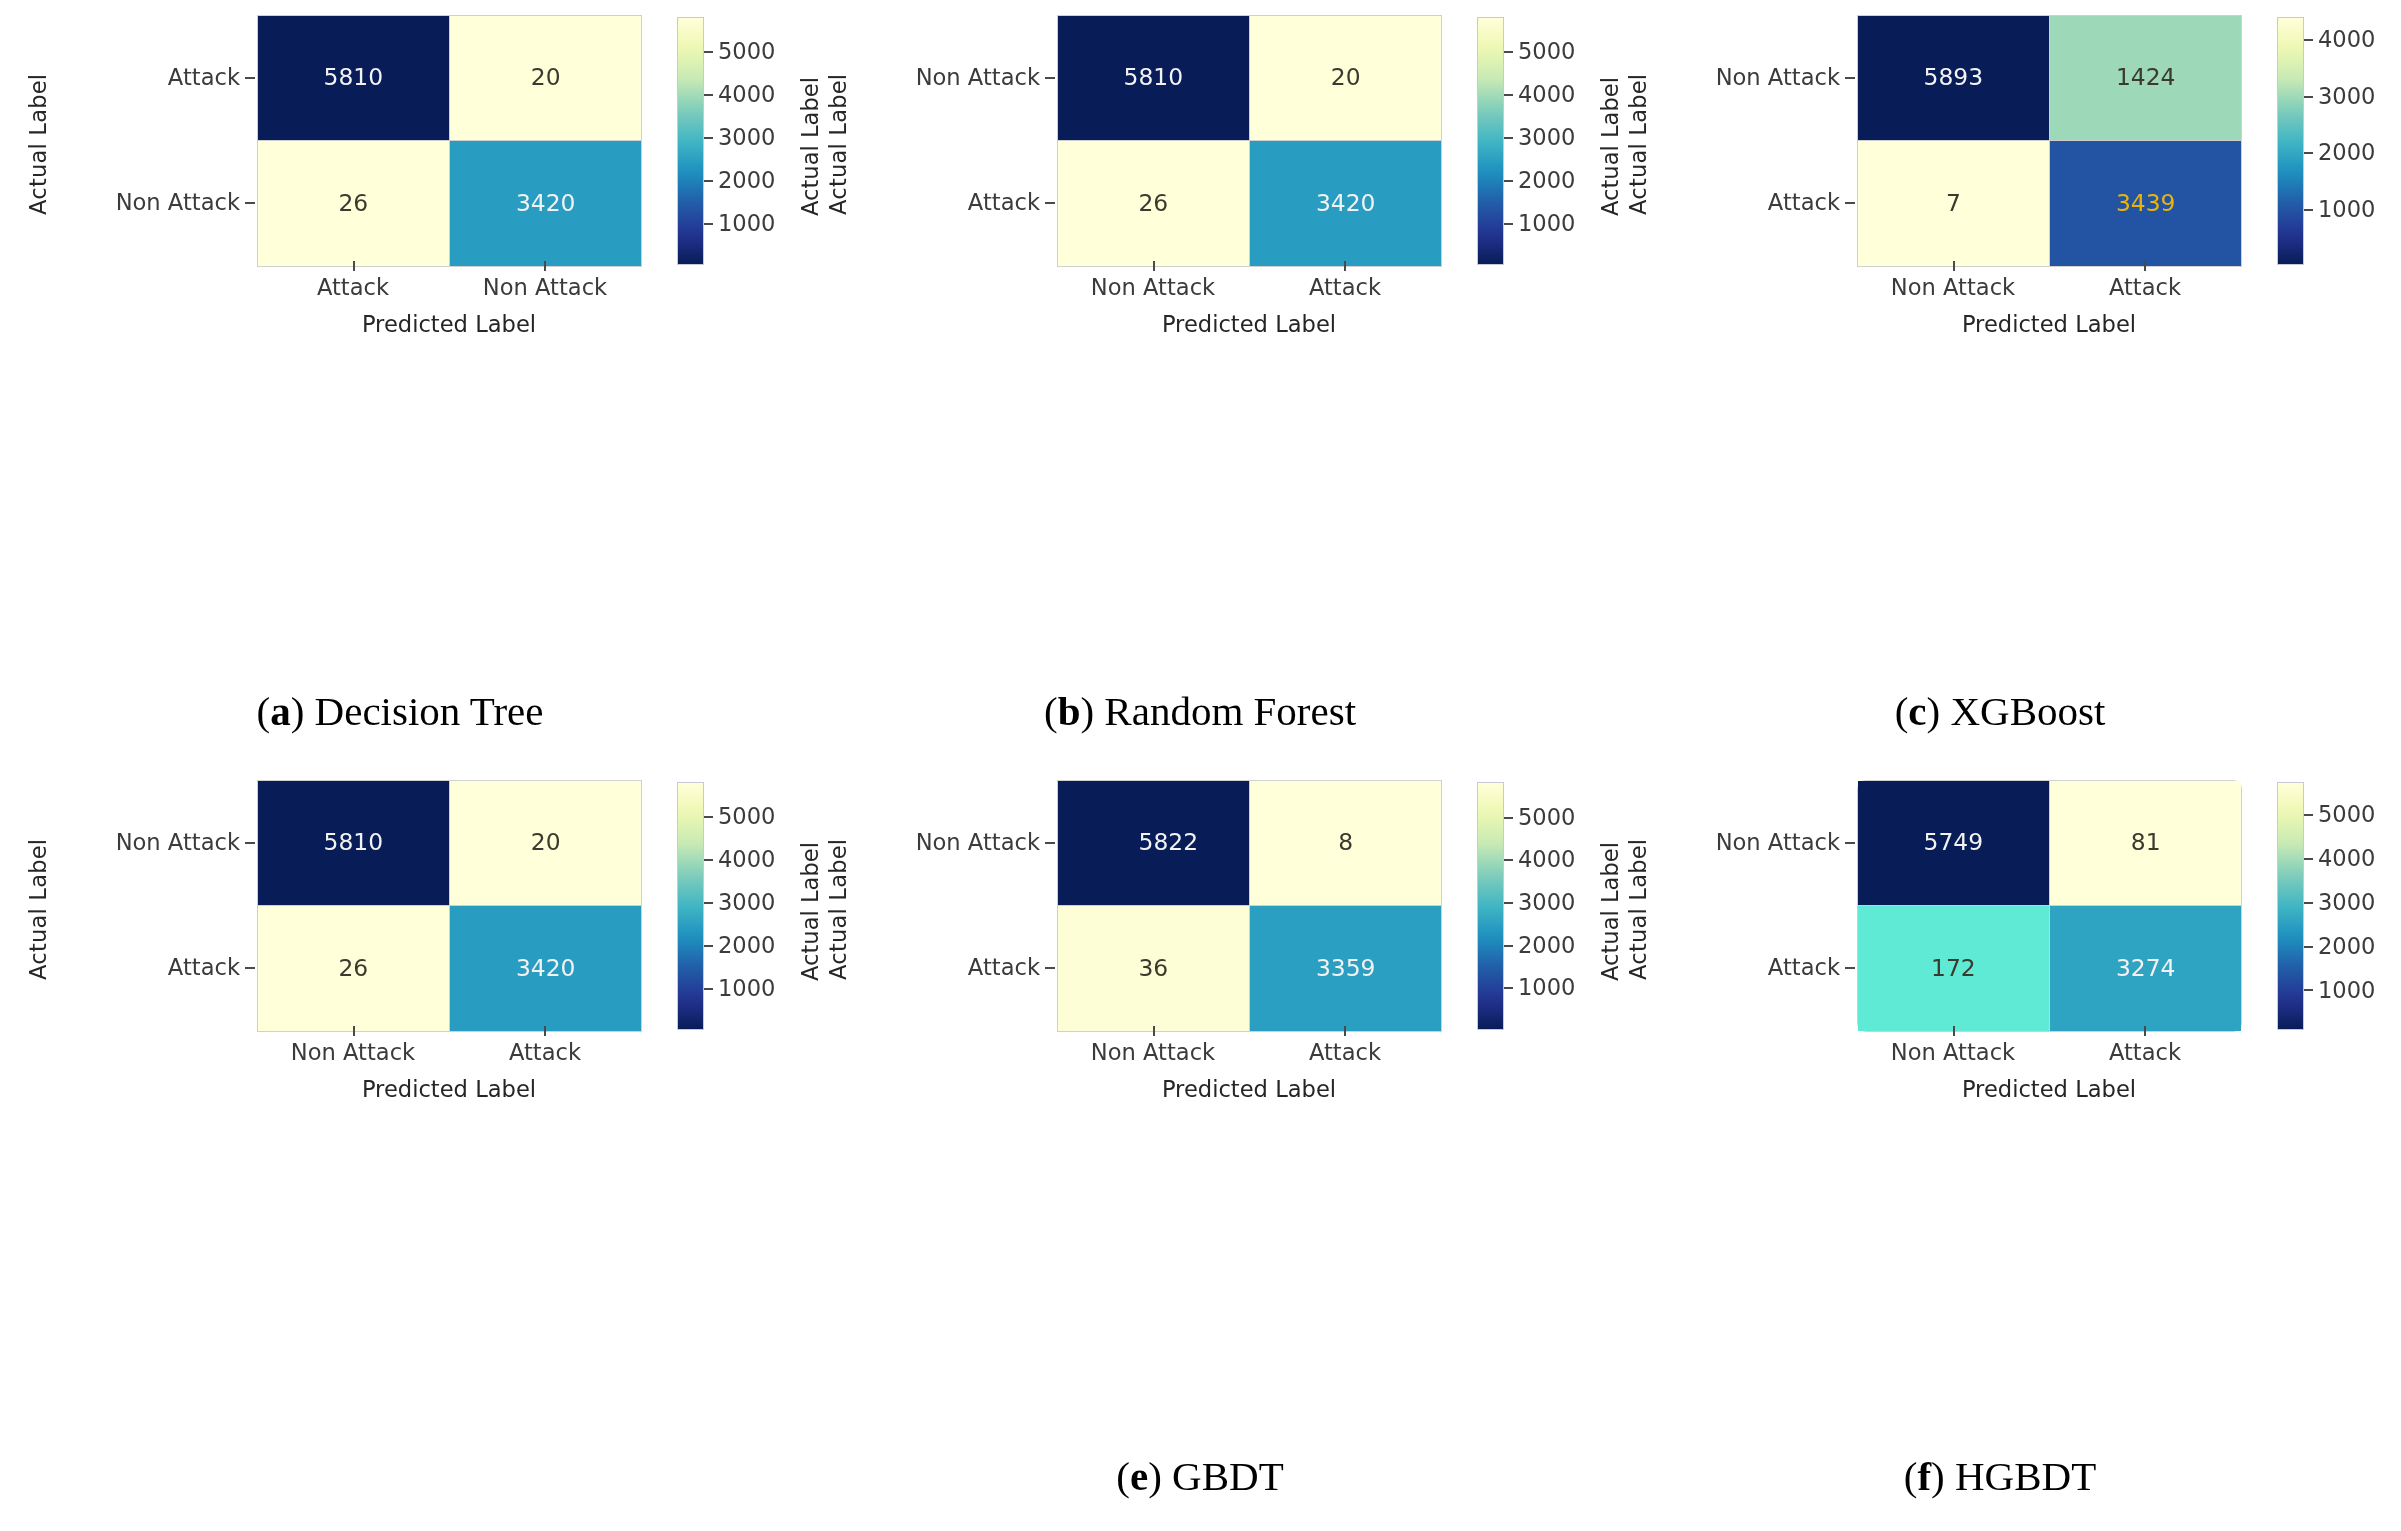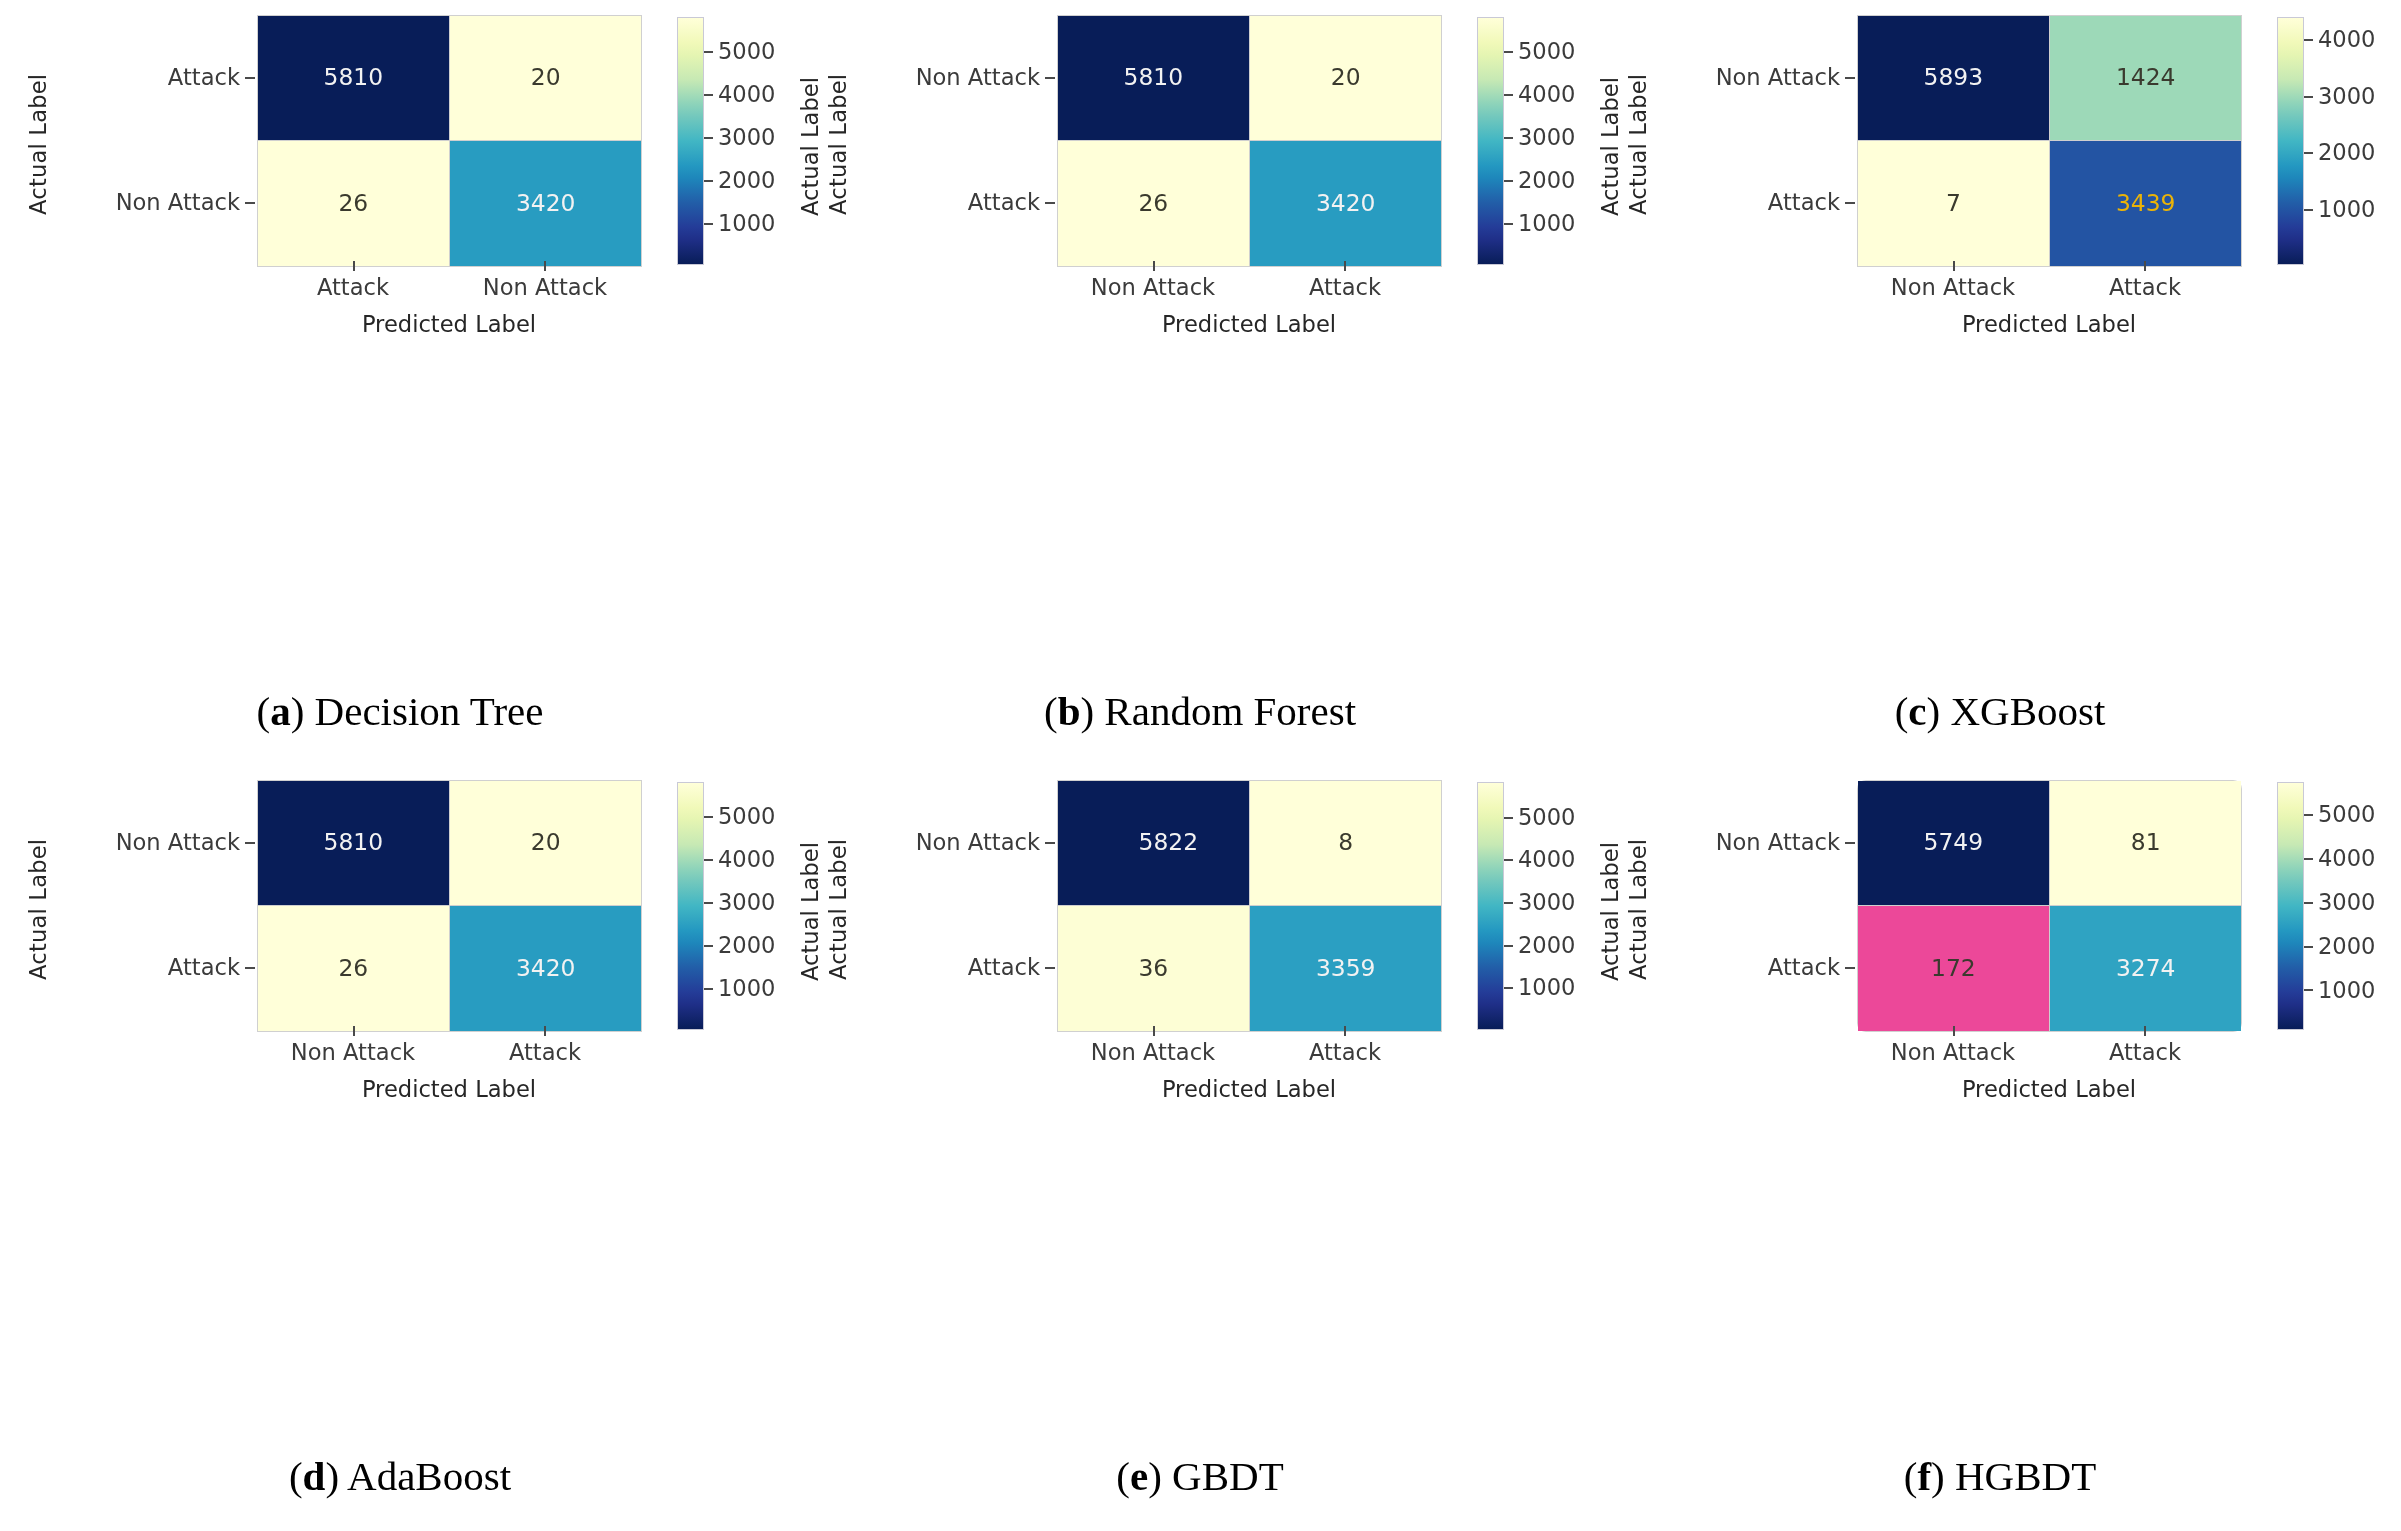--- a/index.html
+++ b/index.html
@@ -317,21 +317,20 @@
           <div class="cbtick" style="left: 704px; top: 180px;"></div>
           <div class="cblabel" style="left: 718px; top: 169px;">2000</div>
           <div class="cbtick" style="left: 704px; top: 137px;"></div>
           <div class="cblabel" style="left: 718px; top: 126px;">3000</div>
           <div class="cbtick" style="left: 704px; top: 94px;"></div>
           <div class="cblabel" style="left: 718px; top: 83px;">4000</div>
           <div class="cbtick" style="left: 704px; top: 51px;"></div>
           <div class="cblabel" style="left: 718px; top: 40px;">5000</div>
           <div class="cbtitle" style="left: 797px; top: 216px;">Actual Label</div>
         </div>
-        <div class="caption" style="top: 687px;"><span>(</span><b>d</b><span>) </span><span>AdaBoost</span></div>
       </div>
       <div class="panel">
         <div class="figure">
           <div class="heat" style="left: 258px; top: 15.6px; width: 383px; height: 250px;">
             <div class="cell" style="background: rgb(8, 29, 88); padding-left: 30px;">
               <span class="cellval" style="color: rgb(242, 242, 242);">5822</span>
             </div>
             <div class="cell" style="background: rgb(255, 255, 217);">
               <span class="cellval" style="color: rgb(58, 58, 46);">8</span>
             </div>
@@ -371,21 +370,21 @@
       </div>
       <div class="panel">
         <div class="figure">
           <div class="heat" style="left: 258px; top: 15.6px; width: 383px; height: 250px; border-radius: 8px;">
             <div class="cell" style="background: rgb(8, 29, 88);">
               <span class="cellval" style="color: rgb(242, 242, 242);">5749</span>
             </div>
             <div class="cell" style="background: rgb(255, 255, 217);">
               <span class="cellval" style="color: rgb(58, 58, 46);">81</span>
             </div>
-            <div class="cell" style="background: #ec4899;">
+            <div class="cell" style="background: #5eead4;">
               <span class="cellval" style="color: rgb(58, 58, 46);">172</span>
             </div>
             <div class="cell" style="background: rgb(47, 163, 194);">
               <span class="cellval" style="color: rgb(242, 242, 242);">3274</span>
             </div>
           </div>
           <div class="ytick" style="right: 560px; top: 66px;">Non Attack</div>
           <div class="ytickdash" style="left: 245px; top: 77px;"></div>
           <div class="ytick" style="right: 560px; top: 191px;">Attack</div>
           <div class="ytickdash" style="left: 245px; top: 202px;"></div>

